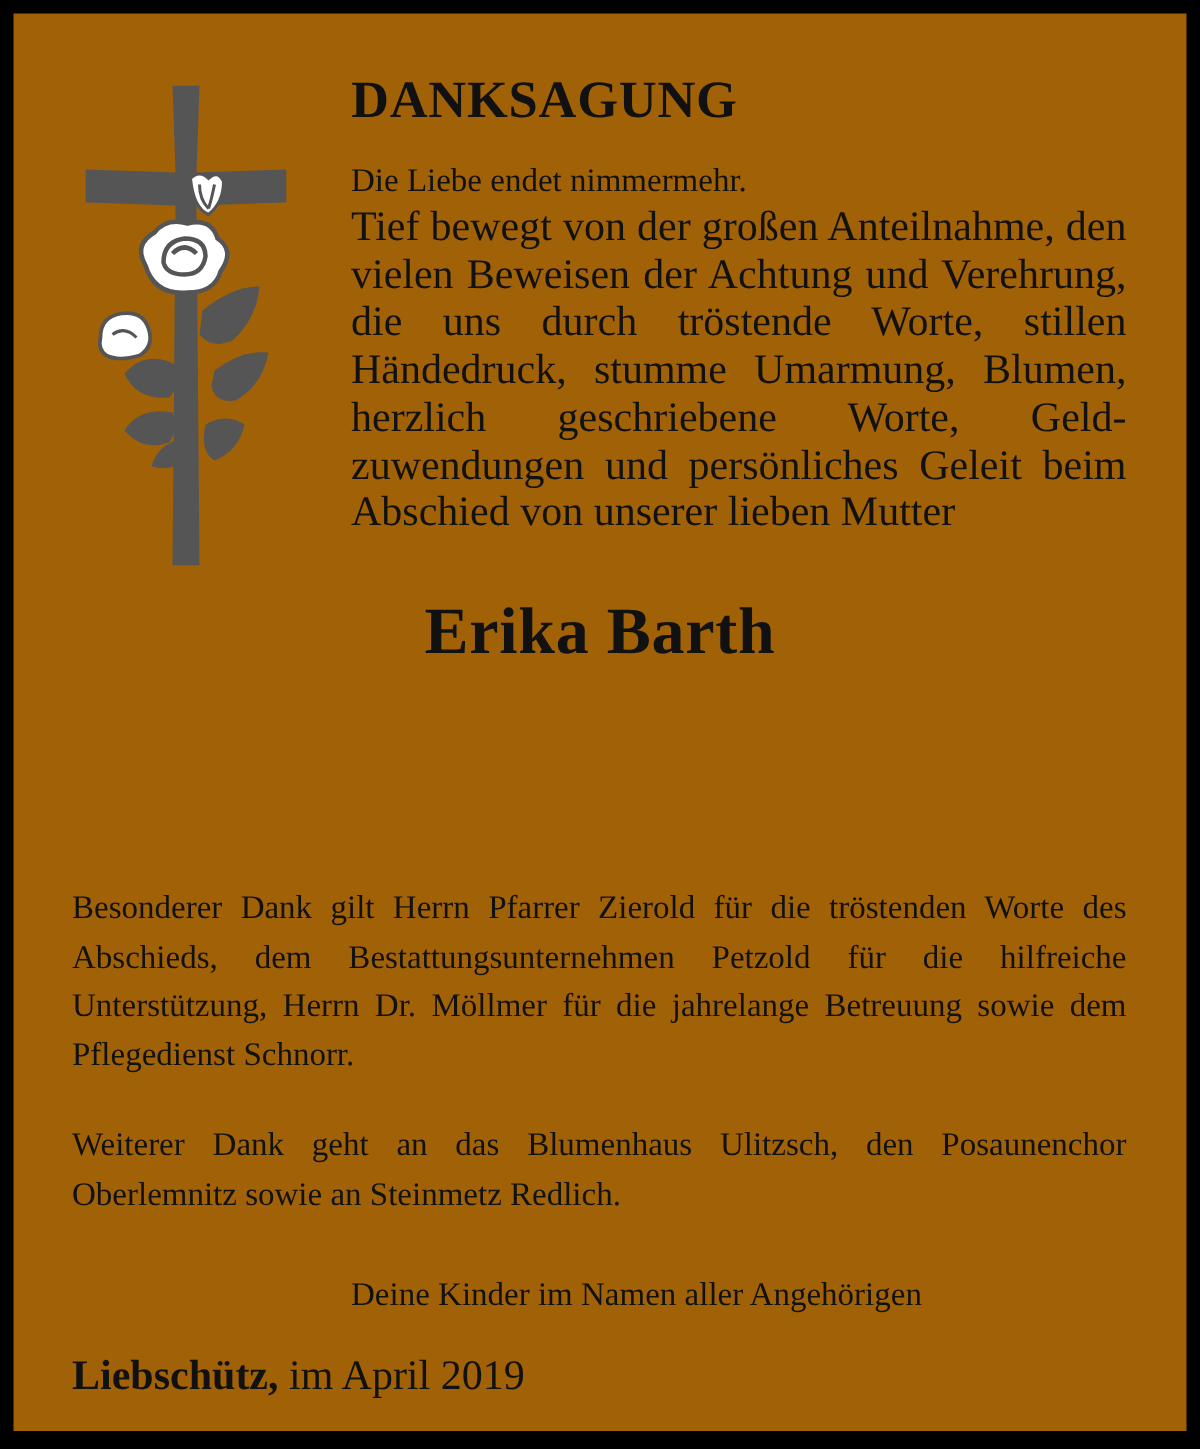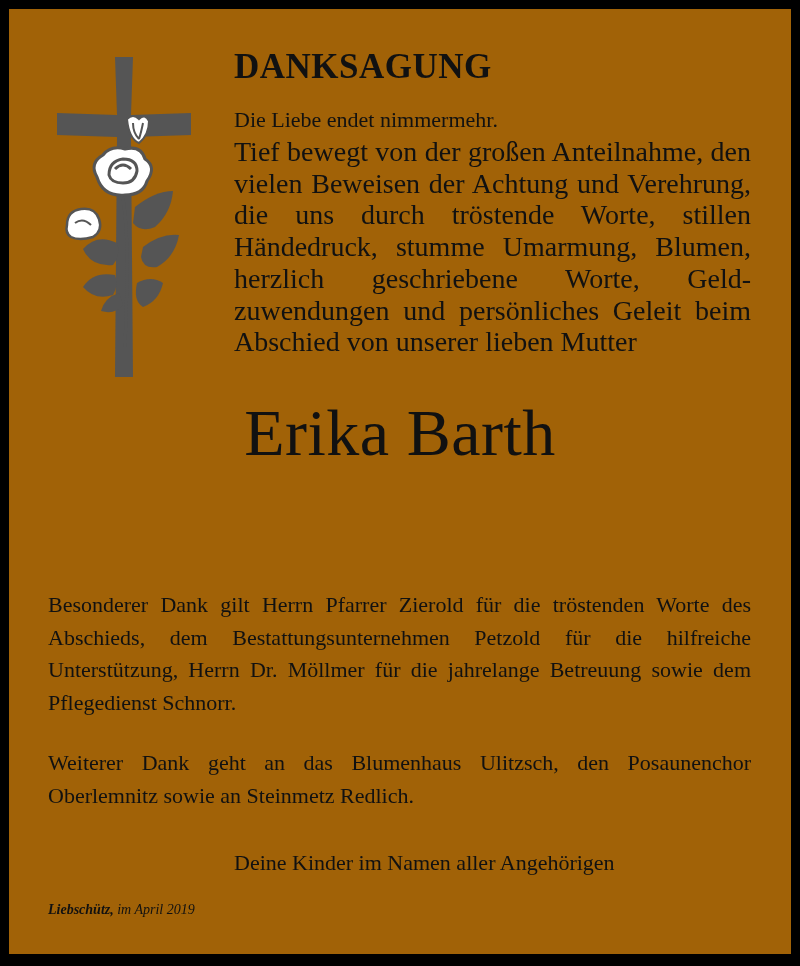--- a/index.html
+++ b/index.html
@@ -15,32 +15,32 @@
     position: absolute; left: 225px; top: 38px;
     font-size: 35px; font-weight: bold; letter-spacing: 0.5px; margin: 0;
   }
   .motto { position: absolute; left: 225px; top: 98px; font-size: 22px; margin: 0; }
   .intro {
     position: absolute; left: 225px; top: 127px; width: 517px;
     font-size: 28px; line-height: 31.7px; text-align: justify; margin: 0;
   }
   .name {
     position: absolute; left: 0; right: 0; top: 386px; text-align: center;
-    font-size: 66px; font-weight: normal; margin: 0; letter-spacing: 0.5px;
+    font-size: 44px; font-weight: bold; margin: 0; letter-spacing: 0.5px;
   }
   .para {
     position: absolute; left: 39px; width: 703px;
     font-size: 22px; line-height: 32.5px; text-align: justify; margin: 0;
   }
   .p1 { top: 471px; }
   .p2 { top: 580px; }
   .p3 { top: 738px; }
   .closing { position: absolute; left: 225px; top: 806px; font-size: 22px; margin: 0; }
   .signers { position: absolute; left: 225px; top: 841px; font-size: 22px; font-weight: normal; margin: 0; }
-  .place-date { position: absolute; left: 39px; top: 893px; font-size: 14px; margin: 0; font-style: italic; }
+  .place-date { position: absolute; left: 39px; top: 893px; font-size: 28px; margin: 0; }
   .place-date b { font-weight: bold; }
 </style>
 </head>
 <body>
 
 <div class="frame">
 
   <svg class="cross-art" viewBox="0 0 134 320">
 
     <path d="M58 0 L76 0 L74 58 L134 56 L134 78 L74 80 L76 320 L58 320 L60 80 L0 78 L0 56 L60 58 Z" fill="#555"></path>

